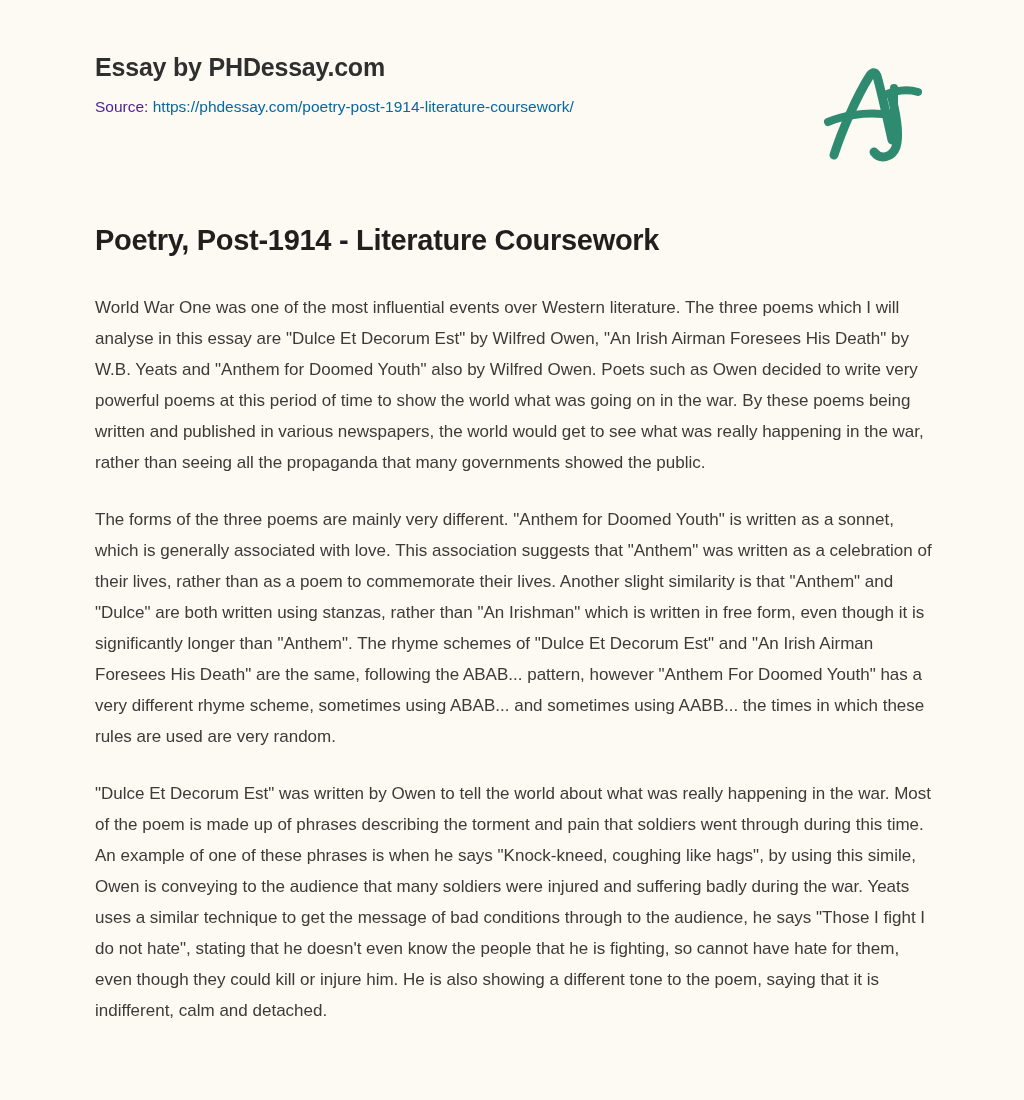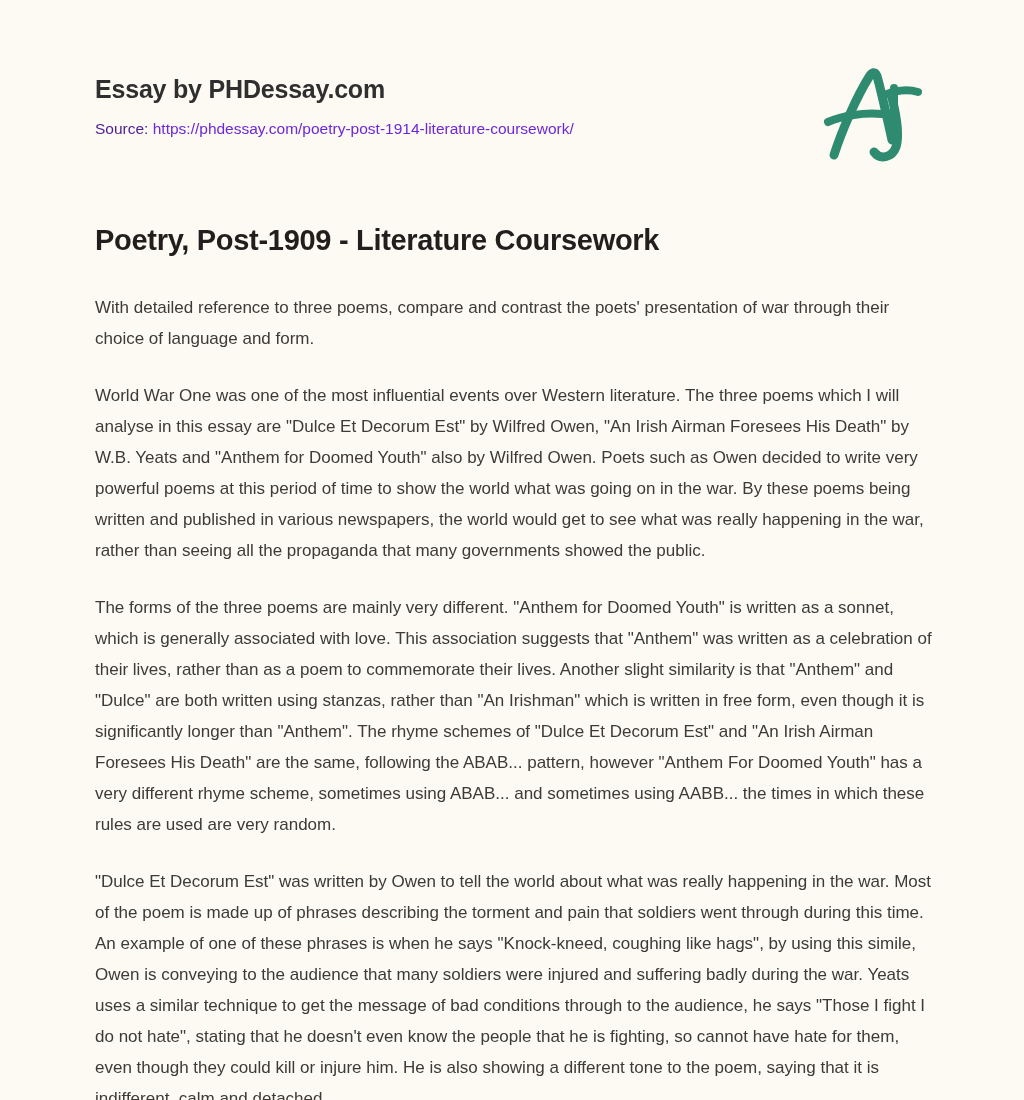--- a/index.html
+++ b/index.html
@@ -18,42 +18,42 @@
     position: relative;
     width: 1024px;
     height: 1100px;
     box-sizing: border-box;
   }
 
   
   .header {
     position: absolute;
     left: 95px;
-    top: 74px;
+    top: 52px;
     width: 700px;
   }
   .brand-line {
     font-size: 25px;
     font-weight: bold;
     color: #2f2f2f;
     letter-spacing: -0.2px;
     line-height: 1.2;
   }
   .source-line {
     margin-top: 15px;
     font-size: 15.5px;
     line-height: 1.3;
     color: #7b7b7b;
     white-space: nowrap;
   }
   .source-label {
     color: #4c1d95;
   }
   .source-url {
-    color: #6d28d9;
+    color: #0369a1;
     text-decoration: none;
   }
 
   
   .logo {
     position: absolute;
     left: 812px;
     top: 52px;
     width: 140px;
     height: 120px;
@@ -109,23 +109,22 @@
         <path d="M22 103 C30 78, 45 44, 57 25 C60 20, 63 19, 65 24 C70 42, 76 70, 80 88" stroke-width="9"></path>
         <path d="M16 70 C30 64, 52 60, 70 62" stroke-width="8"></path>
         <path d="M80 46 C84 62, 88 82, 84 95 C80 106, 68 108, 62 100" stroke-width="9"></path>
         <path d="M82 36 L82 66" stroke-width="8"></path>
         <path d="M70 44 C82 38, 96 37, 106 40" stroke-width="8"></path>
       </g>
     </svg>
   </div>
 
   <div class="article">
-    <h1 class="article-title">Poetry, Post-1909 - Literature Coursework</h1>
+    <h1 class="article-title">Poetry, Post-1914 - Literature Coursework</h1>
     <div class="body-copy">
-      <p>With detailed reference to three poems, compare and contrast the poets' presentation of war through their choice of language and form.</p>
       <p>World War One was one of the most influential events over Western literature. The three poems which I will analyse in this essay are "Dulce Et Decorum Est" by Wilfred Owen, "An Irish Airman Foresees His Death" by W.B. Yeats and "Anthem for Doomed Youth" also by Wilfred Owen. Poets such as Owen decided to write very powerful poems at this period of time to show the world what was going on in the war. By these poems being written and published in various newspapers, the world would get to see what was really happening in the war, rather than seeing all the propaganda that many governments showed the public.</p>
       <p>The forms of the three poems are mainly very different. "Anthem for Doomed Youth" is written as a sonnet, which is generally associated with love. This association suggests that "Anthem" was written as a celebration of their lives, rather than as a poem to commemorate their lives. Another slight similarity is that "Anthem" and "Dulce" are both written using stanzas, rather than "An Irishman" which is written in free form, even though it is significantly longer than "Anthem". The rhyme schemes of "Dulce Et Decorum Est" and "An Irish Airman Foresees His Death" are the same, following the ABAB... pattern, however "Anthem For Doomed Youth" has a very different rhyme scheme, sometimes using ABAB... and sometimes using AABB... the times in which these rules are used are very random.</p>
       <p>"Dulce Et Decorum Est" was written by Owen to tell the world about what was really happening in the war. Most of the poem is made up of phrases describing the torment and pain that soldiers went through during this time. An example of one of these phrases is when he says "Knock-kneed, coughing like hags", by using this simile, Owen is conveying to the audience that many soldiers were injured and suffering badly during the war. Yeats uses a similar technique to get the message of bad conditions through to the audience, he says "Those I fight I do not hate", stating that he doesn't even know the people that he is fighting, so cannot have hate for them, even though they could kill or injure him. He is also showing a different tone to the poem, saying that it is indifferent, calm and detached.</p>
 
     </div>
   </div>
 
 </div>
 
 </body></html>

